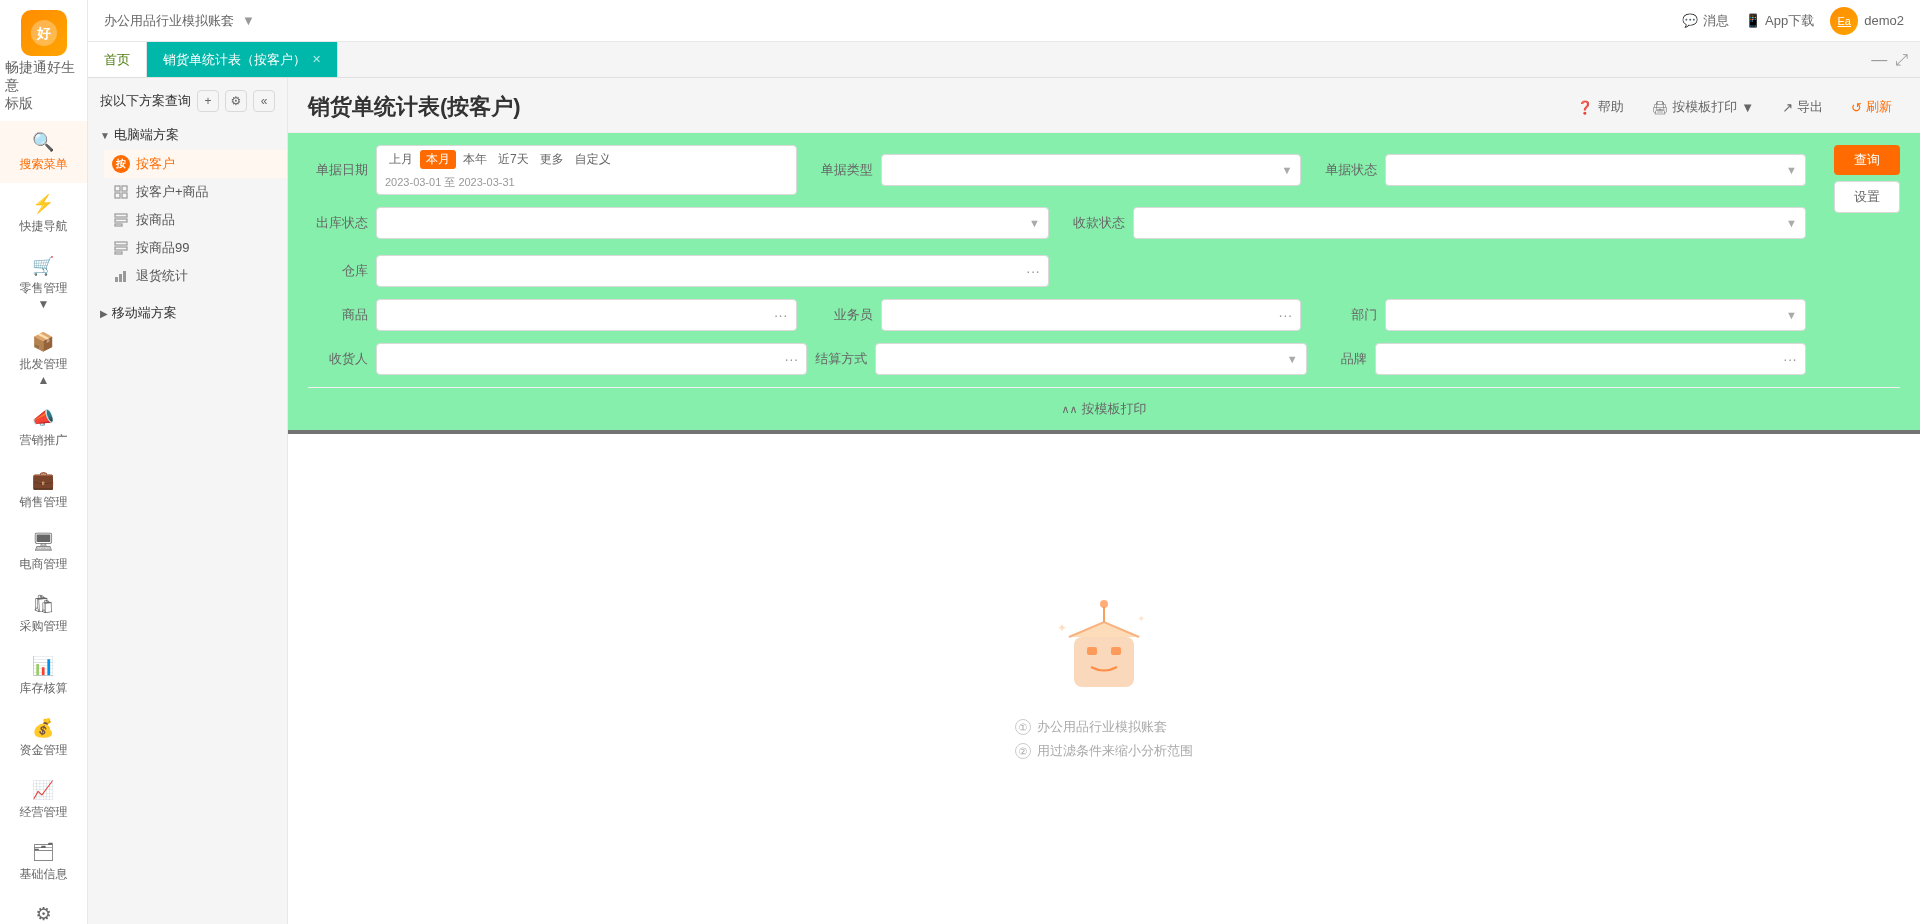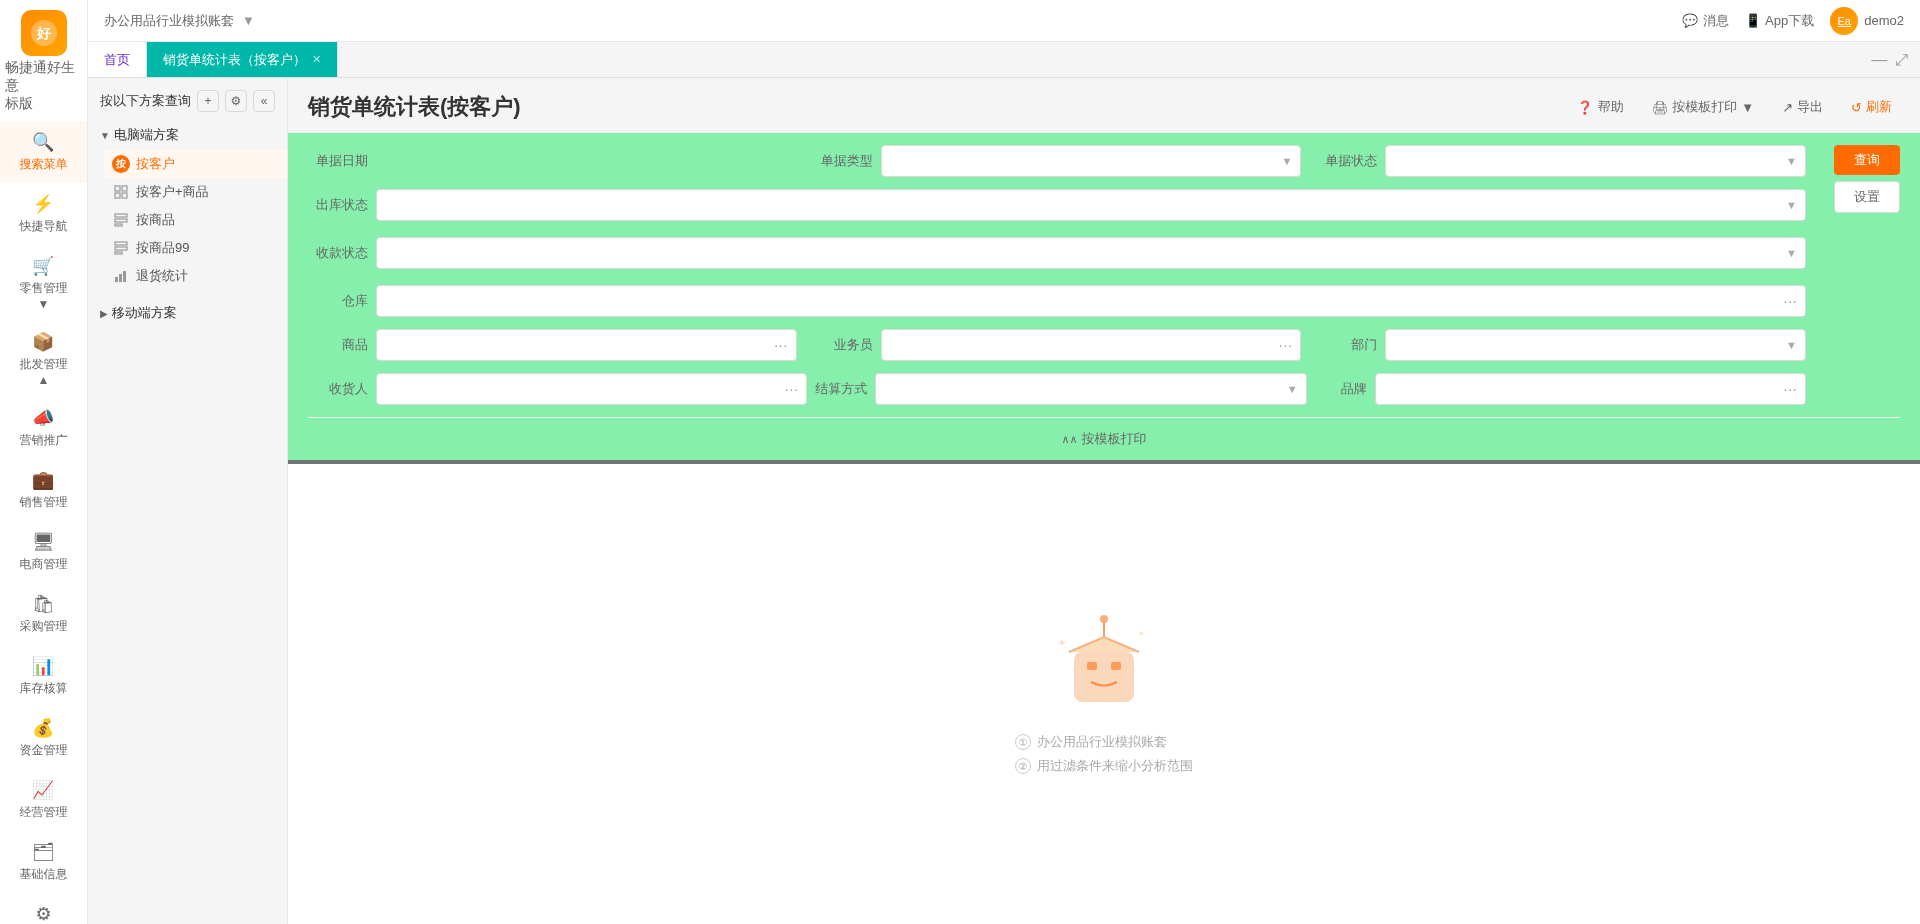--- a/index.html
+++ b/index.html
@@ -20,21 +20,21 @@
 
     
     .top-bar { height: 42px; background: #fff; display: flex; align-items: center; justify-content: space-between; padding: 0 16px; border-bottom: 1px solid #e8e8e8; flex-shrink: 0; }
     .top-bar-left { display: flex; align-items: center; gap: 8px; color: #666; font-size: 13px; }
     .top-bar-right { display: flex; align-items: center; gap: 16px; color: #666; font-size: 13px; }
     .top-bar-right .action-btn { display: flex; align-items: center; gap: 4px; cursor: pointer; }
     .avatar { width: 28px; height: 28px; border-radius: 50%; background: linear-gradient(135deg, #ff8c00, #ffa500); display: flex; align-items: center; justify-content: center; color: #fff; font-size: 11px; text-decoration: underline; }
 
     
     .tab-bar { display: flex; align-items: center; background: #f5f5f5; border-bottom: 1px solid #e0e0e0; height: 36px; flex-shrink: 0; }
-    .tab { display: flex; align-items: center; padding: 0 16px; height: 100%; cursor: pointer; font-size: 13px; color: #6d28d9; border-right: 1px solid #e0e0e0; gap: 6px; }
+    .tab { display: flex; align-items: center; padding: 0 16px; height: 100%; cursor: pointer; font-size: 13px; color: #4d7c0f; border-right: 1px solid #e0e0e0; gap: 6px; }
     .tab.home { background: #fff; }
     .tab.active { background: #00b8a9; color: #fff; }
     .tab .close-btn { font-size: 11px; cursor: pointer; opacity: 0.7; }
     .tab-restore { margin-left: auto; display: flex; align-items: center; gap: 8px; padding: 0 12px; color: #666; }
     .tab-restore span { cursor: pointer; font-size: 16px; }
 
     
     .page-header { display: flex; align-items: center; justify-content: space-between; padding: 14px 20px 10px; border-bottom: 1px solid #f0f0f0; }
     .page-title { font-size: 22px; font-weight: 600; color: #333; }
     .page-actions { display: flex; align-items: center; gap: 12px; }
@@ -287,40 +287,51 @@
 
       <div style="padding:12px 20px 0; background:#86efac; border-bottom:4px solid #737373;">
 
         <div style="display:flex;gap:16px;margin-bottom:12px;align-items:flex-start;">
           <div style="flex:1;display:flex;flex-direction:column;gap:12px;">
 
             <div style="display:grid;grid-template-columns:1fr 1fr 1fr;gap:16px;">
 
               <div class="fitem">
                 <span class="flabel">单据日期</span>
+                <div class="fcontrol" style="flex:1;gap:4px;flex-wrap:wrap;min-width:0;">
+                  <div style="display:flex;align-items:center;gap:3px;">
+                    <span class="date-tab">上月</span>
+                    <span class="date-tab active" style="background:#ff6b00;color:#fff;border-radius:3px;padding:1px 6px;font-size:12px;">本月</span>
+                    <span class="date-tab">本年</span>
+                    <span class="date-tab">近7天</span>
+                    <span class="date-tab">更多</span>
+                    <span class="date-tab">自定义</span>
+                  </div>
+                  <div style="font-size:11px;color:#999;margin-top:2px;width:100%;">2023-03-01 至 2023-03-31</div>
+                </div>
               </div>
 
               <div class="fitem">
                 <span class="flabel">单据类型</span>
                 <div class="fcontrol" style="flex:1;">
                   <span style="color:#ccc;"></span>
                   <span class="chevron">▼</span>
                 </div>
               </div>
 
               <div class="fitem">
                 <span class="flabel">单据状态</span>
                 <div class="fcontrol" style="flex:1;">
                   <span style="color:#ccc;"></span>
                   <span class="chevron">▼</span>
                 </div>
               </div>
             </div>
 
-            <div style="display:grid;grid-template-columns:1fr;gap:16px;">
+            <div style="display:grid;grid-template-columns:1fr 1fr;gap:16px;">
 
               <div class="fitem">
                 <span class="flabel">出库状态</span>
                 <div class="fcontrol" style="flex:1;">
                   <span style="color:#ccc;"></span>
                   <span class="chevron">▼</span>
                 </div>
               </div>
 
               <div class="fitem">

